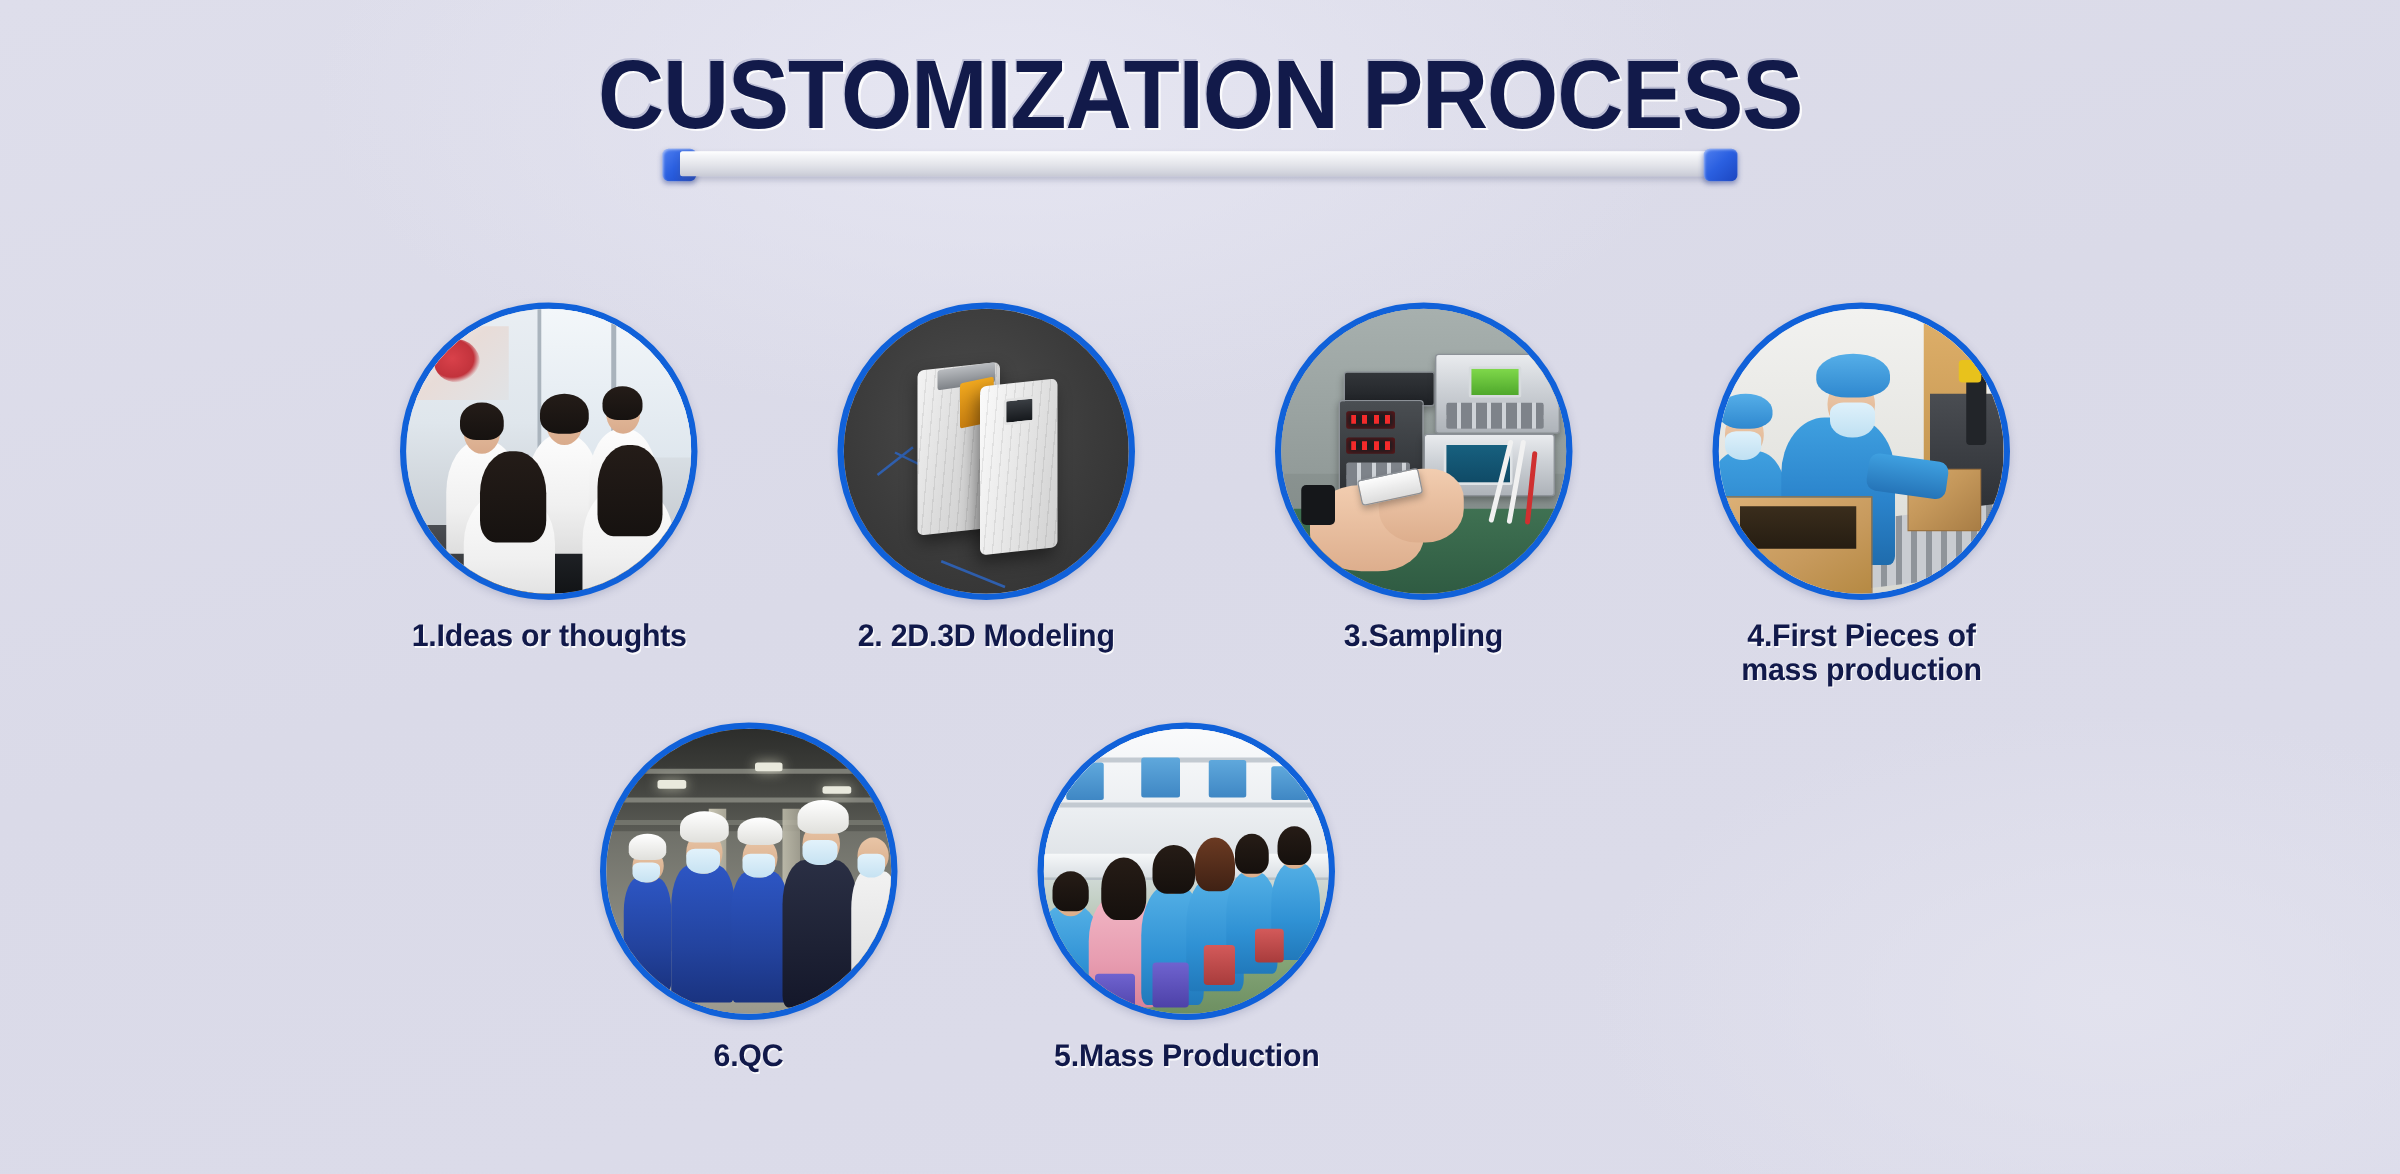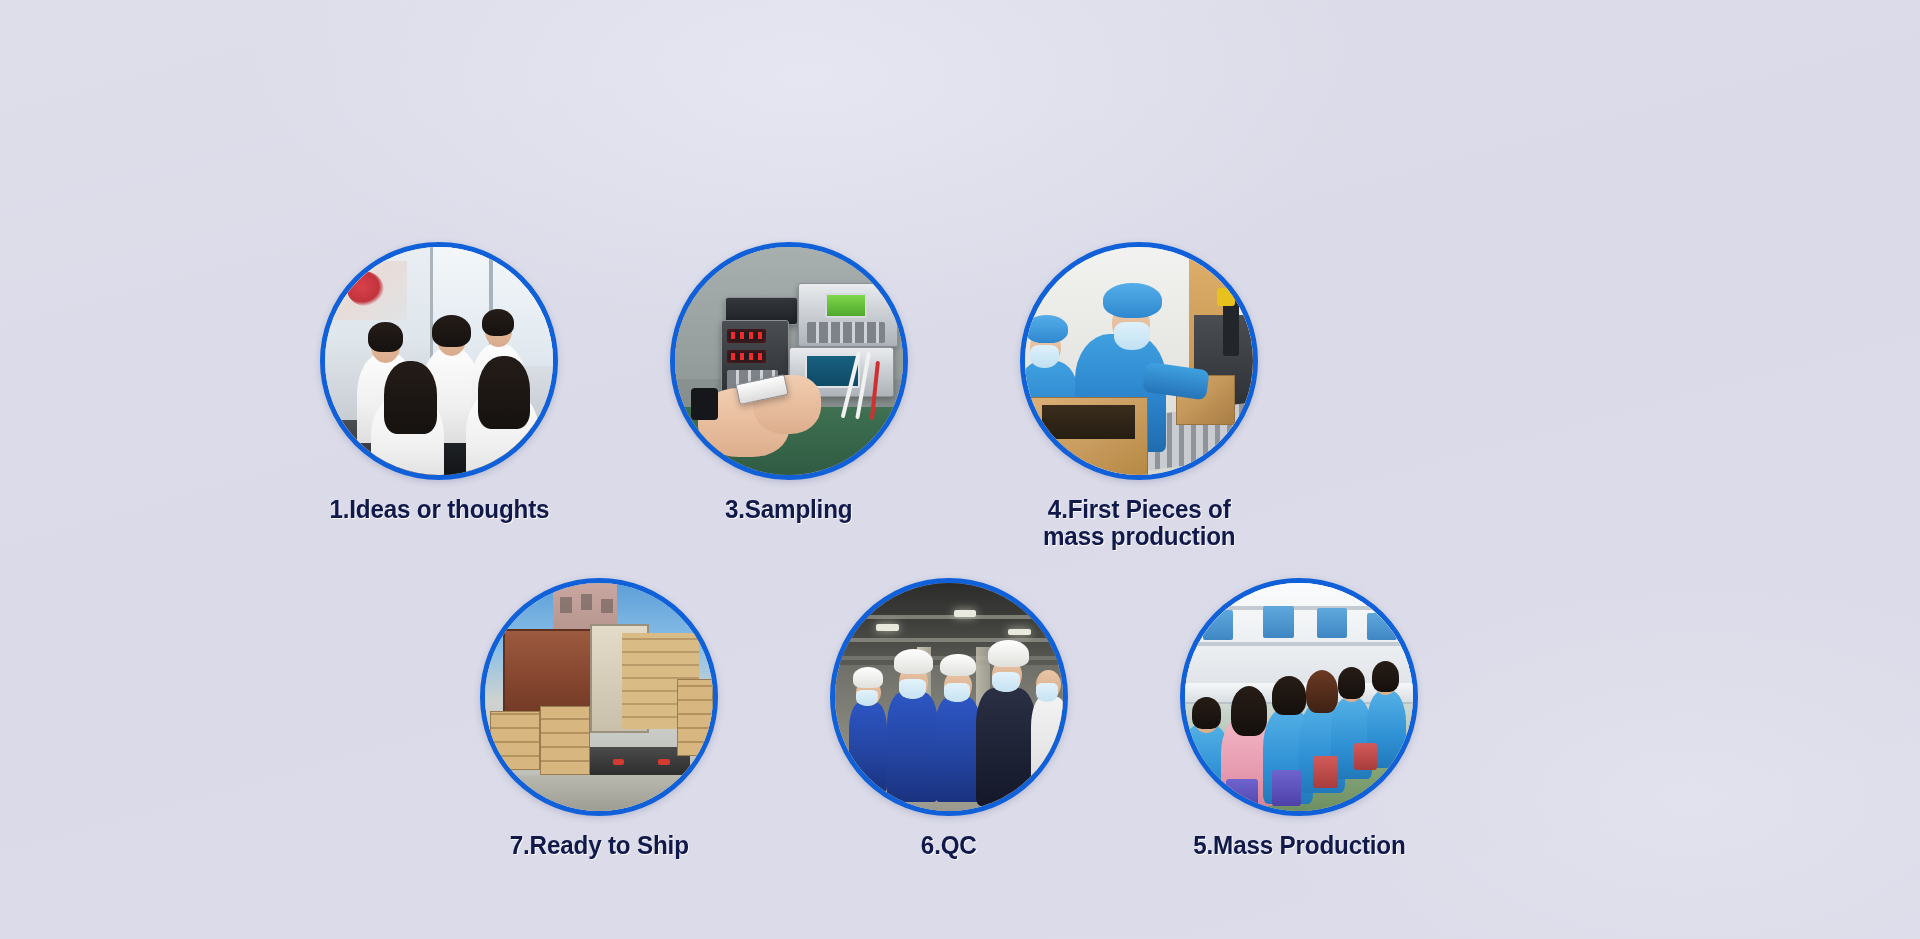--- a/index.html
+++ b/index.html
@@ -478,20 +478,28 @@
   .sc-ship .ground {
     position:absolute; left:0; bottom:0; width:100%; height:16%;
     background: linear-gradient(to bottom,#b9b9b0,#9d9d94);
   }
 </style>
 </head>
 <body>
 
 <div id="page">
 
+  <div class="title-block">
+    <div class="main-title">CUSTOMIZATION PROCESS</div>
+    <div class="title-bar-wrap">
+      <div class="bar-cap left"></div>
+      <div class="title-bar"></div>
+      <div class="bar-cap right"></div>
+    </div>
+  </div>
 
 
   <div class="row row-one">
 
     <div class="step">
       <div class="circle">
         <div class="photo sc-meeting">
           <div class="window"></div>
           <div class="win-mull"></div>
           <div class="poster"></div>
@@ -516,20 +524,39 @@
           <div class="hair" style="left:26%;top:50%;width:23%;height:32%;border-radius:46% 46% 24% 24%;"></div>
 
           <div class="person" style="left:62%;top:62%;width:32%;height:42%;"></div>
           <div class="head" style="left:71%;top:52%;width:14%;height:16%;"></div>
           <div class="hair" style="left:67%;top:48%;width:23%;height:32%;border-radius:46% 46% 24% 24%;"></div>
         </div>
       </div>
       <div class="step-label">1.Ideas or thoughts</div>
     </div>
 
+    <div class="step">
+      <div class="circle">
+        <div class="photo sc-cad">
+          <div class="leader" style="left:12%;top:58%;width:16%;transform:rotate(-38deg);"></div>
+          <div class="leader" style="left:18%;top:50%;width:22%;transform:rotate(26deg);"></div>
+          <div class="leader" style="left:34%;top:88%;width:24%;transform:rotate(22deg);"></div>
+          <div class="shellback">
+              <div class="ribs"></div>
+            </div>
+          <div class="conn"></div>
+          <div class="flex"></div>
+          <div class="shellfront">
+              <div class="ribs"></div>
+            </div>
+          <div class="screen"></div>
+        </div>
+      </div>
+      <div class="step-label">2. 2D.3D Modeling</div>
+    </div>
 
     <div class="step">
       <div class="circle">
         <div class="photo sc-lab">
           <div class="wall"></div>
           <div class="bench"></div>
 
           <div class="instr" style="left:22%;top:22%;width:32%;height:12%;background:linear-gradient(to bottom,#33363a,#1e2125);"></div>
 
           <div class="instr psu"></div>
@@ -582,42 +609,20 @@
         </div>
       </div>
       <div class="step-label">4.First Pieces of
 mass production</div>
     </div>
 
   </div>
 
   <div class="row row-two">
 
-    <div class="step">
-      <div class="circle">
-        <div class="photo sc-ship">
-          <div class="sky"></div>
-          <div class="building"></div>
-          <div class="bld-win" style="left:33%;top:6%;width:5%;height:7%;"></div>
-          <div class="bld-win" style="left:42%;top:5%;width:5%;height:7%;"></div>
-          <div class="bld-win" style="left:51%;top:7%;width:5%;height:6%;"></div>
-          <div class="ground"></div>
-          <div class="container"></div>
-          <div class="cont-door"></div>
-          <div class="cargo"></div>
-          <div class="truckbed"></div>
-          <div class="taillight" style="left:56%;"></div>
-          <div class="taillight" style="left:76%;"></div>
-          <div class="pallet" style="left:2%;top:56%;width:22%;height:26%;"></div>
-          <div class="pallet" style="left:24%;top:54%;width:22%;height:30%;"></div>
-          <div class="pallet" style="right:0%;top:42%;width:16%;height:34%;"></div>
-        </div>
-      </div>
-      <div class="step-label">7.Ready to Ship</div>
-    </div>
 
     <div class="step">
       <div class="circle">
         <div class="photo sc-qc">
           <div class="ceiling"></div>
           <div class="beam" style="left:0;top:14%;width:100%;"></div>
           <div class="beam" style="left:0;top:24%;width:100%;"></div>
           <div class="beam" style="left:0;top:32%;width:100%;opacity:.5;"></div>
           <div class="lamp" style="left:18%;top:18%;"></div>
           <div class="lamp" style="left:52%;top:12%;"></div>

